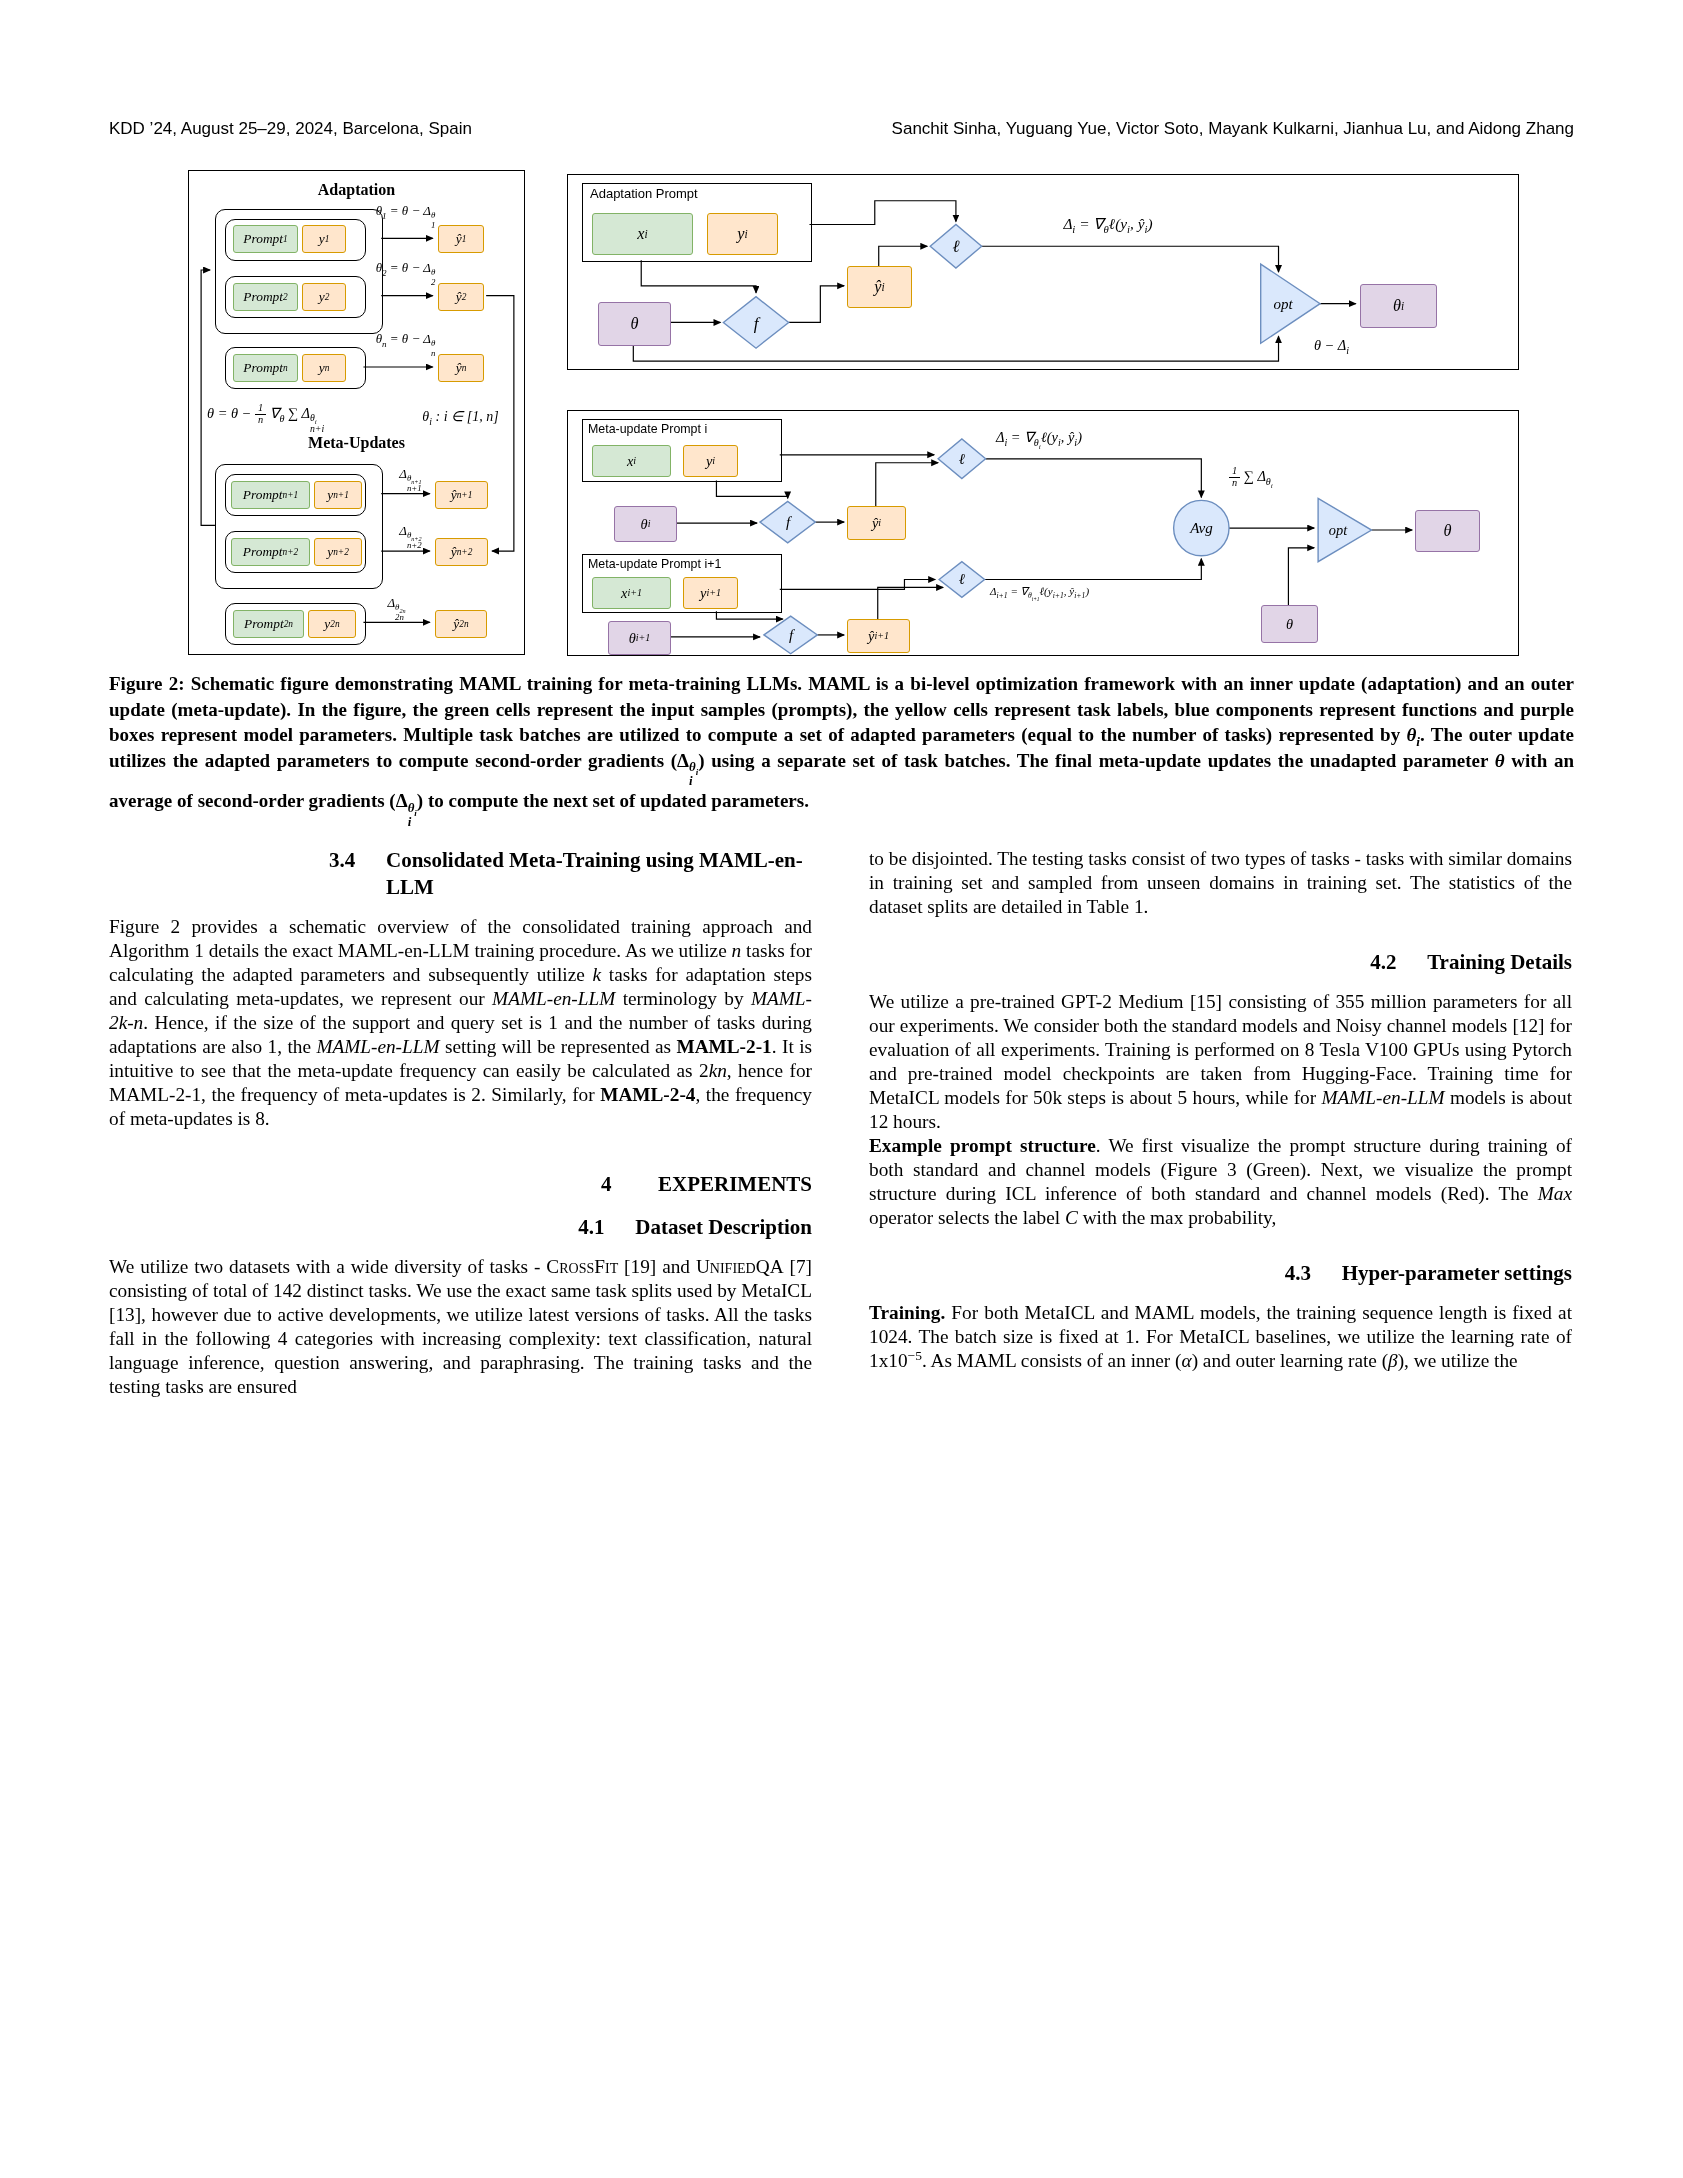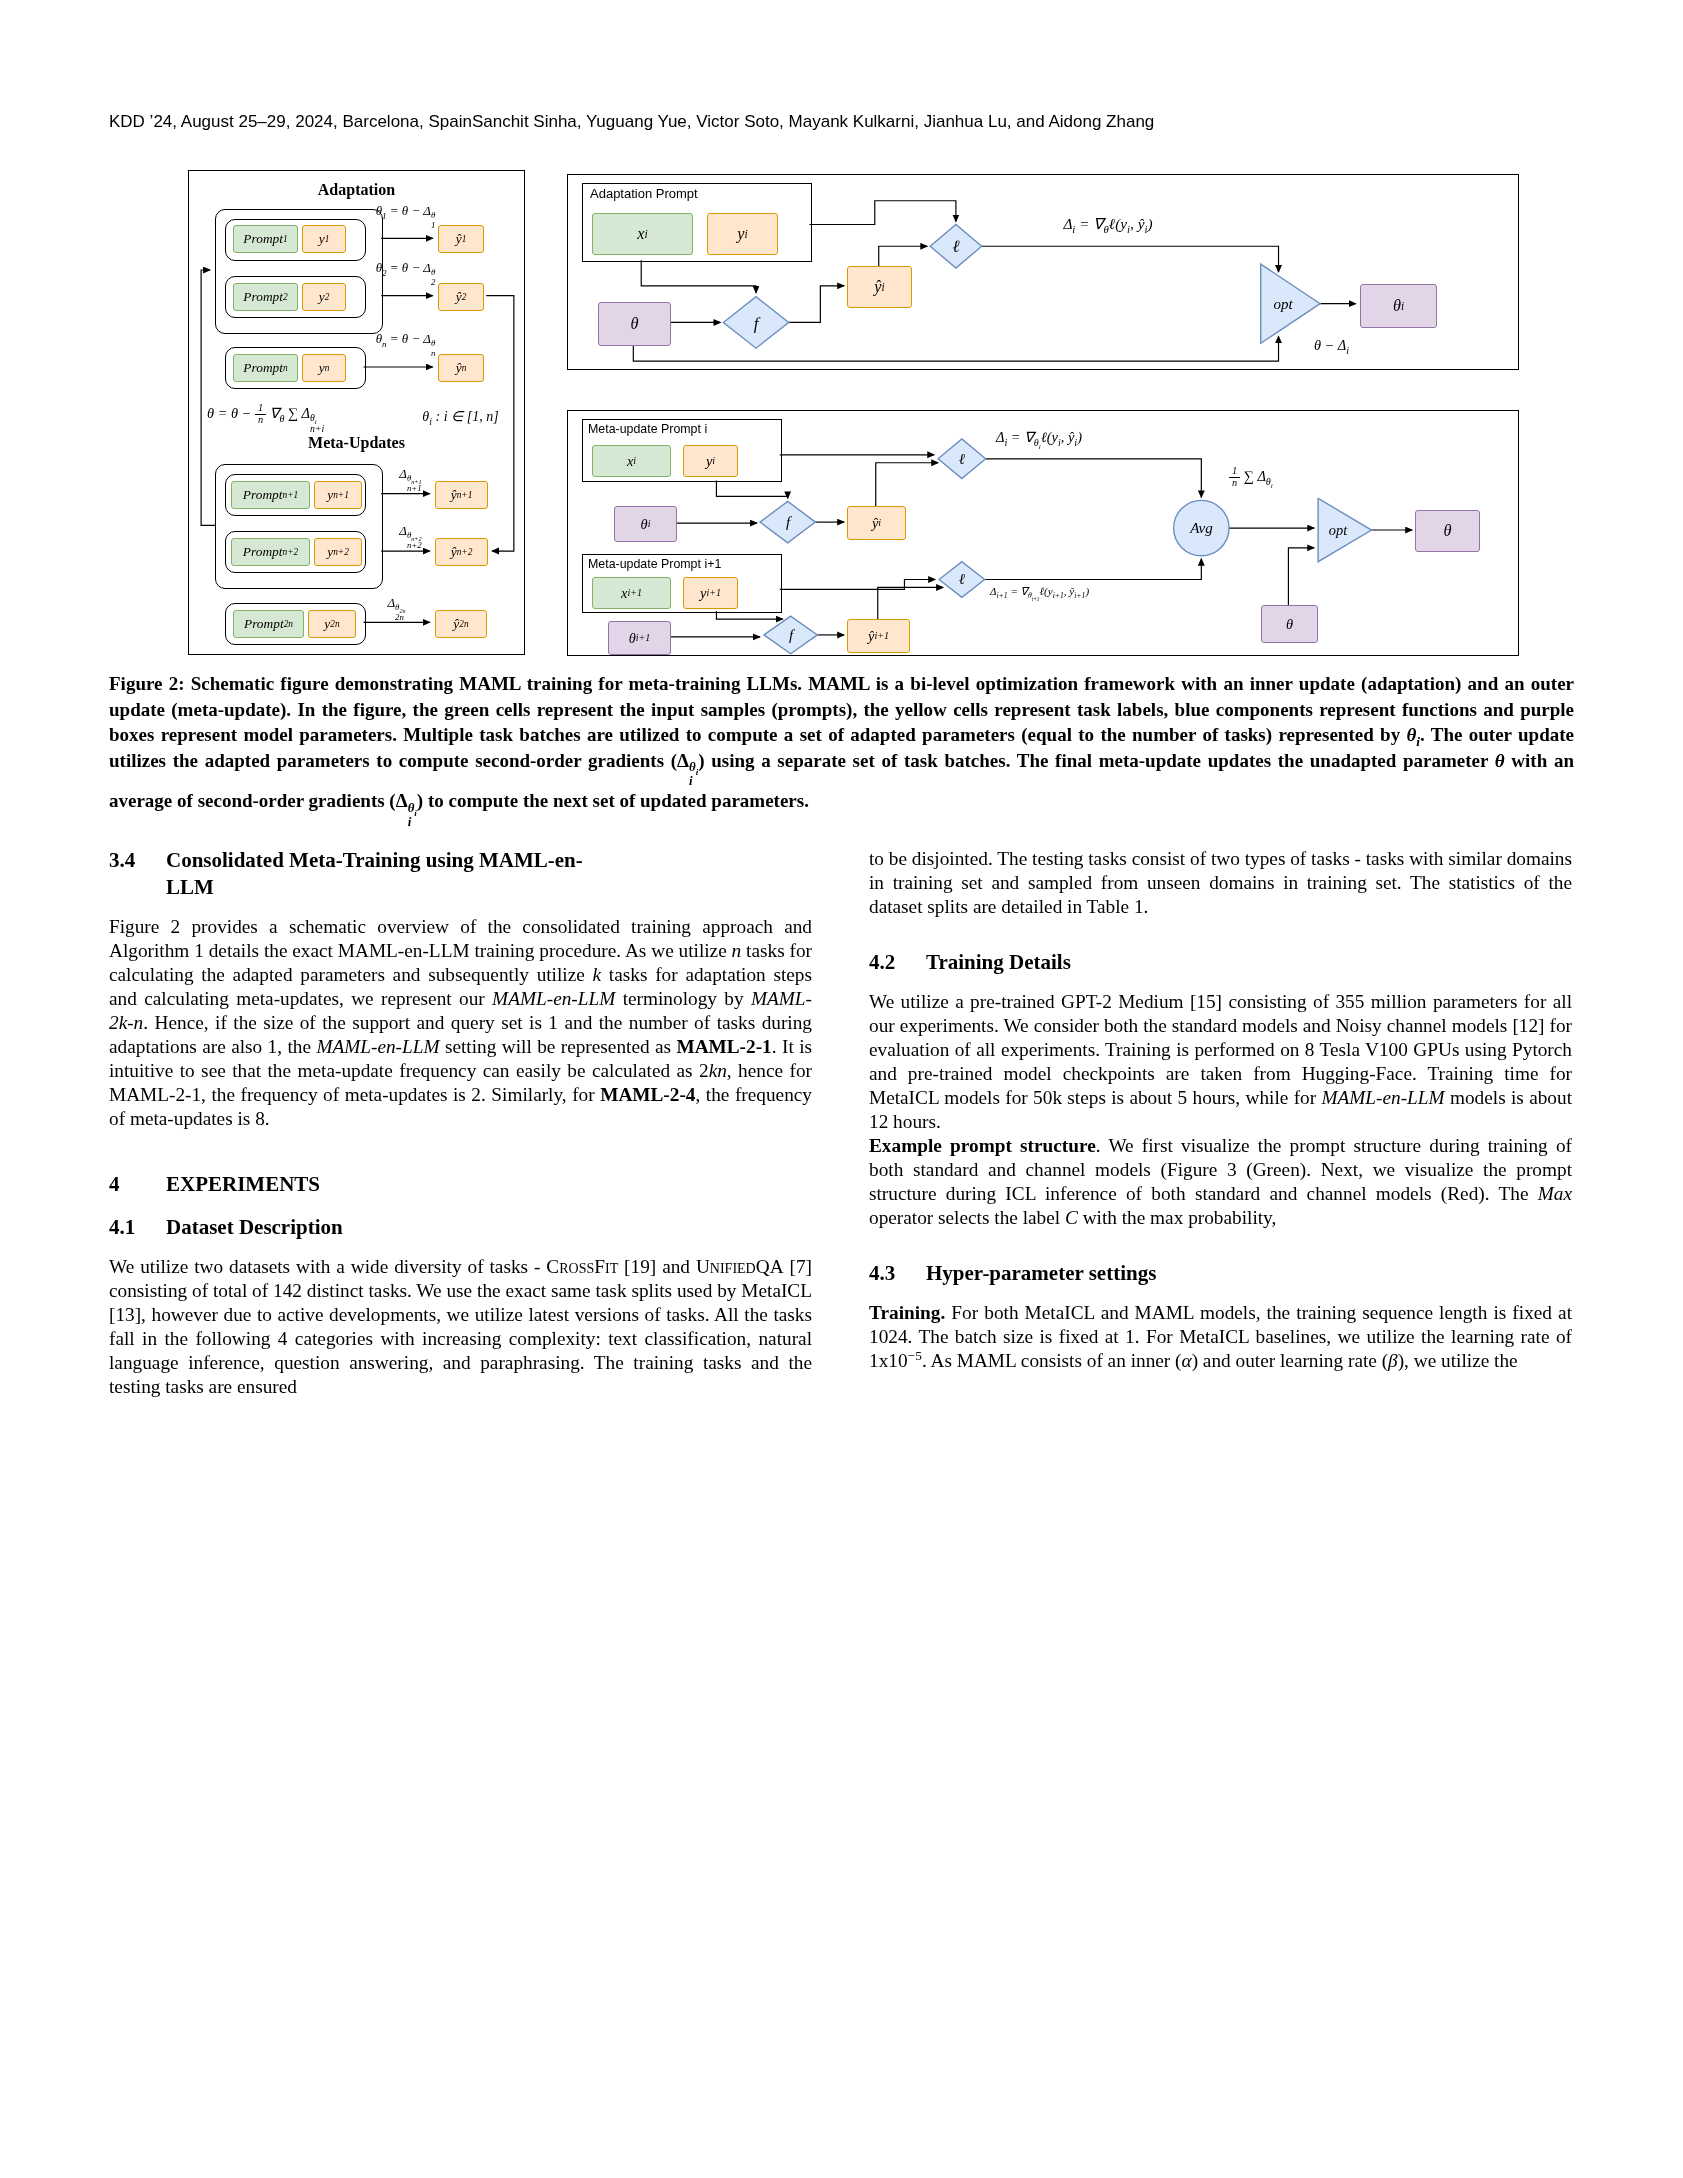--- a/index.html
+++ b/index.html
@@ -1,20 +1,20 @@
 <!DOCTYPE html>
 <html><head>
 <meta charset="utf-8">
 <style>
   html,body{margin:0;padding:0;background:#ffffff;}
   .page{position:relative;width:1683px;height:2178px;background:#fff;color:#000;
         font-family:"Liberation Serif",serif;overflow:hidden;}
   
-  .running{position:absolute;top:112px;left:109px;width:1465px;display:flex;
-           justify-content:flex-start;font-family:"Liberation Sans",sans-serif;
+  .running{position:absolute;top:119px;left:109px;width:1465px;display:flex;
+           justify-content:space-between;font-family:"Liberation Sans",sans-serif;
            font-size:17px;}
   
   .figure-area{position:absolute;left:188px;top:166px;width:1332px;height:489px;}
   .panel{position:absolute;border:1.4px solid #000;background:#fff;}
   .layer{position:absolute;left:0;top:0;}
   .arr{fill:none;stroke:#000;stroke-width:1.2;}
   .dia{fill:#dae8fc;stroke:#6c8ebf;stroke-width:1.4;}
   .box{position:absolute;display:flex;align-items:center;justify-content:center;
        font-style:italic;font-size:13.4px;border-radius:3px;line-height:1;}
   .green{background:#d5e8d4;border:1.3px solid #82b366;}
@@ -35,21 +35,21 @@
         line-height:1.05;text-align:center;}
   .frac>span:first-child{border-bottom:1px solid #000;padding:0 3px;}
   sub,sup{font-size:0.7em;line-height:0;}
   .sc{font-variant:small-caps;}
   
   .caption{position:absolute;left:109px;top:671px;width:1465px;font-size:19px;
            line-height:25.5px;text-align:justify;font-weight:bold;}
   .col{position:absolute;top:847px;width:703px;font-size:19.3px;line-height:24px;
        text-align:justify;}
   .col p{margin:0;}
-  .h1,.h2{display:flex;font-weight:bold;text-align:left;}
+  .h1,.h2{display:flex;font-weight:bold;text-align:left;justify-content:flex-end;}
   .h2{font-size:21px;line-height:27px;margin-bottom:14px;}
   .h1{font-size:21px;line-height:27px;margin-bottom:16px;}
   .h-num{width:57px;flex:none;}
 </style>
 </head>
 <body>
 
 <div class="page">
 
   <div class="running">

